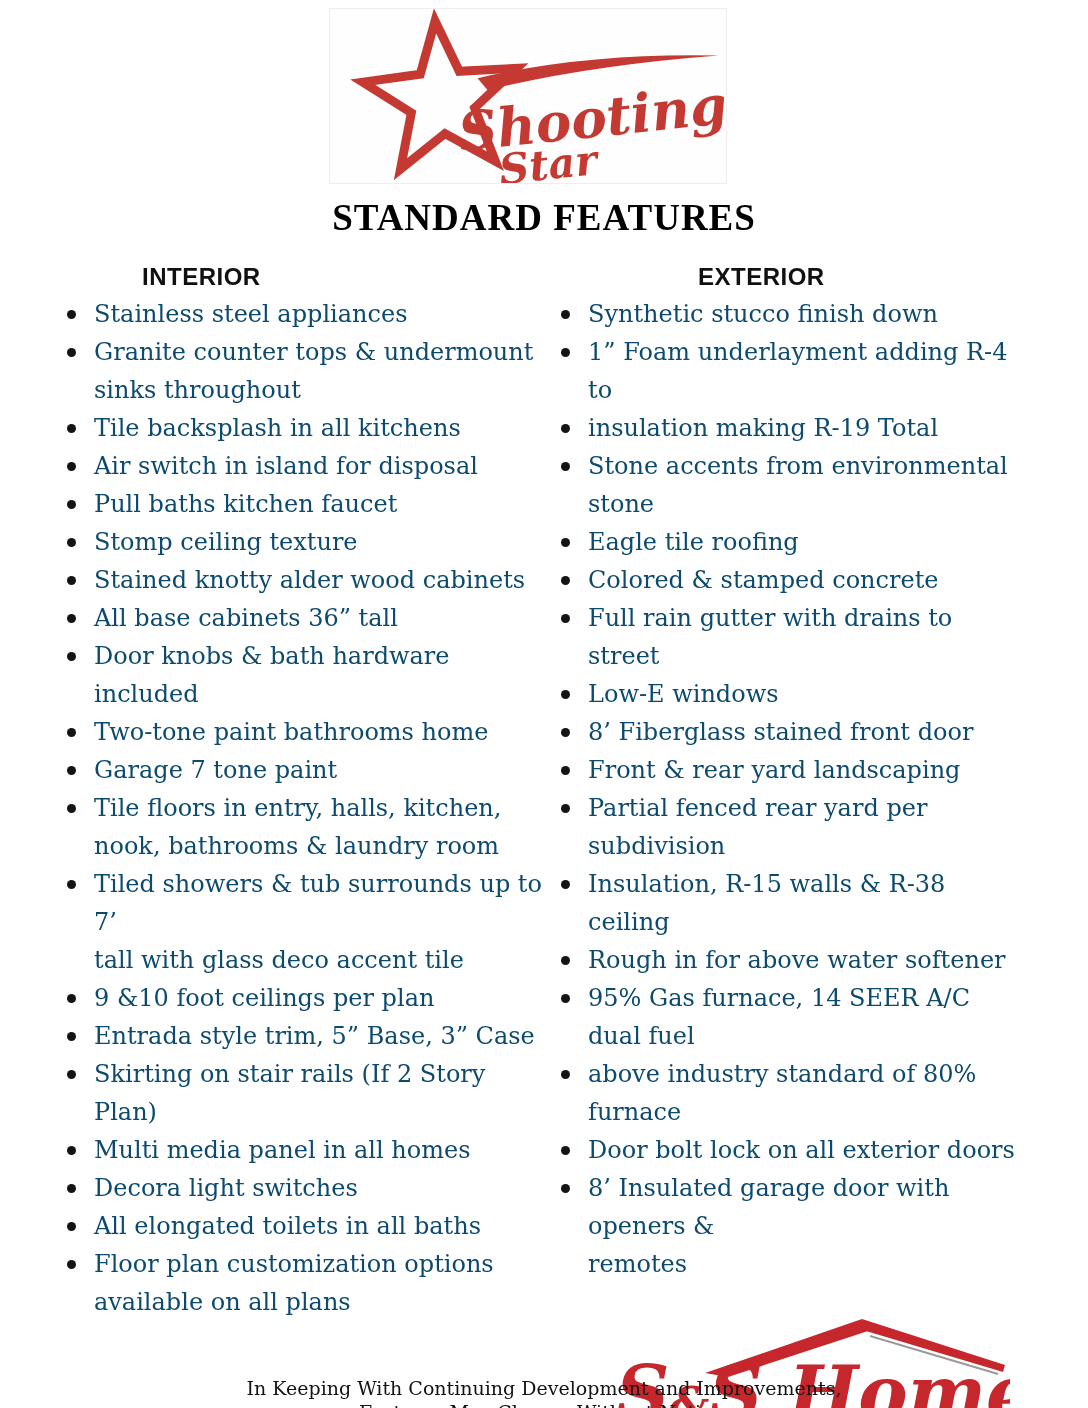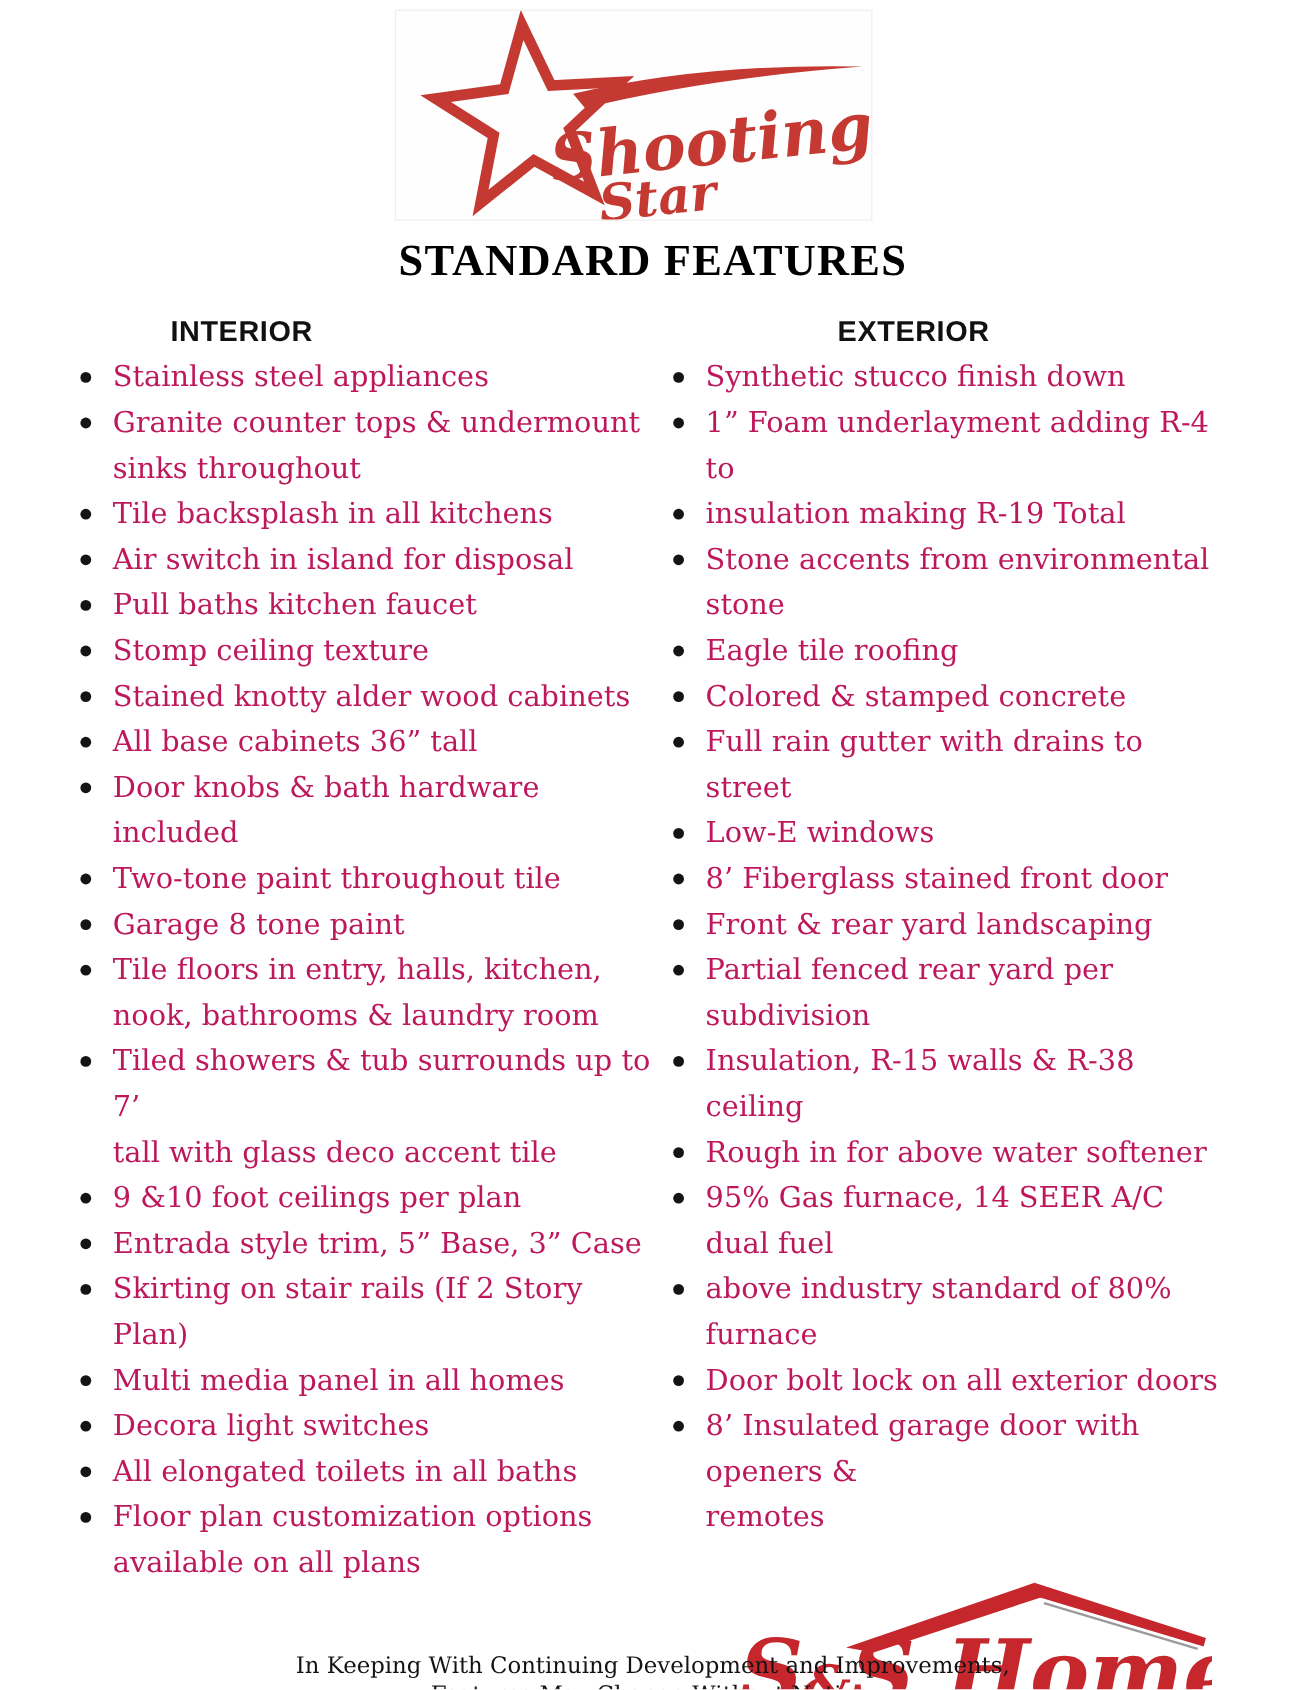--- a/index.html
+++ b/index.html
@@ -50,21 +50,21 @@
     margin-bottom:4px;
   }
   .col-left  .col-heading { margin-left:84px; }
   .col-right .col-heading { margin-left:146px; }
   ul.features { list-style:none; }
   ul.features li {
     position:relative;
     padding-left:36px;
     font-size:24px;
     line-height:38px;
-    color:#be185d;
+    color:#0c4a6e;
   }
   ul.features li::before {
     content:"";
     position:absolute;
     left:9px; top:15px;
     width:9px; height:9px;
     border-radius:50%;
     background:#141414;
   }
   ul.features li span { white-space:pre-line; }
@@ -113,22 +113,22 @@
       <li><span>Stainless steel appliances</span></li>
           <li><span>Granite counter tops &amp; undermount
 sinks throughout</span></li>
           <li><span>Tile backsplash in all kitchens</span></li>
           <li><span>Air switch in island for disposal</span></li>
           <li><span>Pull baths kitchen faucet</span></li>
           <li><span>Stomp ceiling texture</span></li>
           <li><span>Stained knotty alder wood cabinets</span></li>
           <li><span>All base cabinets 36” tall</span></li>
           <li><span>Door knobs &amp; bath hardware included</span></li>
-          <li><span>Two-tone paint throughout tile</span></li>
-          <li><span>Garage 8 tone paint</span></li>
+          <li><span>Two-tone paint bathrooms home</span></li>
+          <li><span>Garage 7 tone paint</span></li>
           <li><span>Tile floors in entry, halls, kitchen,
 nook, bathrooms &amp; laundry room</span></li>
           <li><span>Tiled showers &amp; tub surrounds up to 7’
 tall with glass deco accent tile</span></li>
           <li><span>9 &amp;10 foot ceilings per plan</span></li>
           <li><span>Entrada style trim, 5” Base, 3” Case</span></li>
           <li><span>Skirting on stair rails (If 2 Story Plan)</span></li>
           <li><span>Multi media panel in all homes</span></li>
           <li><span>Decora light switches</span></li>
           <li><span>All elongated toilets in all baths</span></li>

